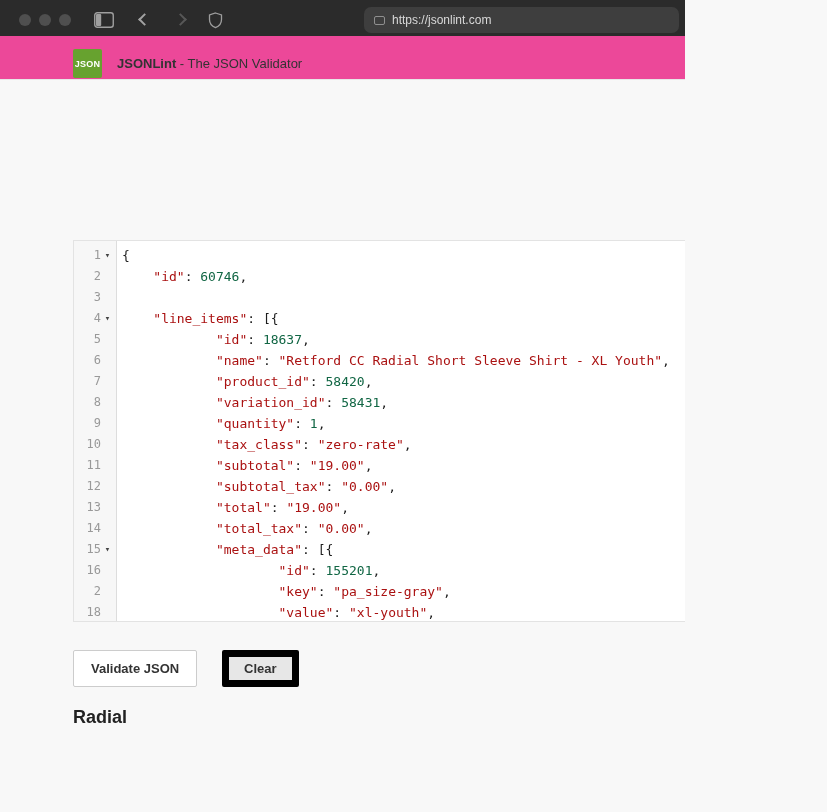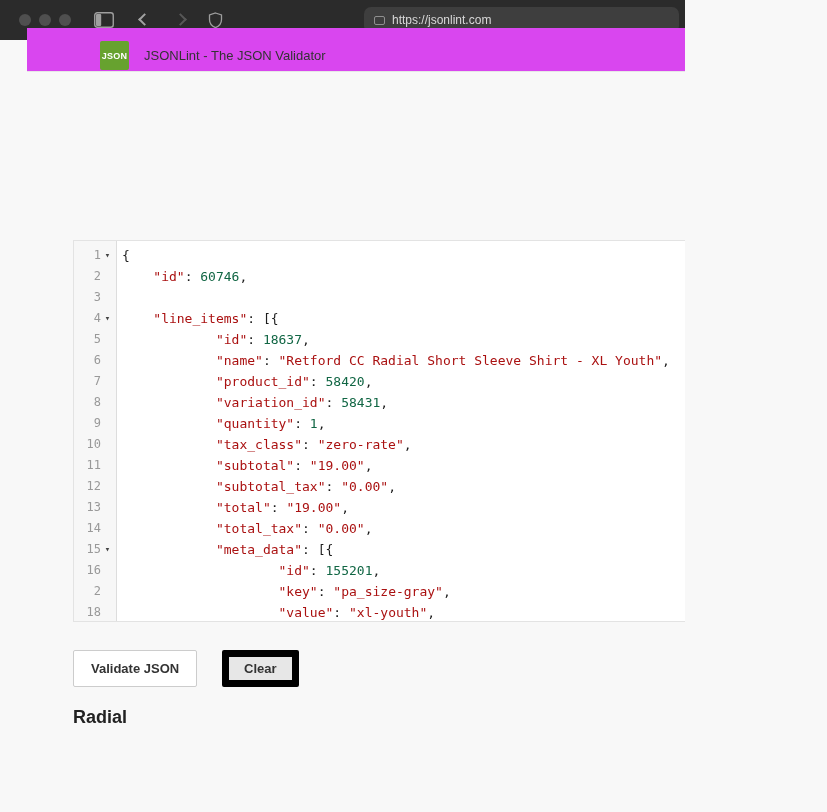--- a/index.html
+++ b/index.html
@@ -19,26 +19,26 @@
   .chev { position: absolute; width: 9px; height: 9px; top: 15px; }
   .chev.back { left: 140px; border-left: 2px solid #a2a2a2; border-bottom: 2px solid #a2a2a2; transform: rotate(45deg); }
   .chev.fwd  { left: 176px; border-right: 2px solid #575757; border-bottom: 2px solid #575757; transform: rotate(-45deg); }
   .shield-ic { position: absolute; left: 208px; top: 12px; }
   .urlbar { position: absolute; left: 364px; right: 6px; top: 7px; height: 26px; background: #3e3e3e;
             border-radius: 7px; display: flex; align-items: center; padding: 0 10px; }
   .url-ic { width: 11px; height: 9px; border: 1px solid #8f8f8f; border-radius: 2px; margin-right: 7px; flex: none; }
   .url-text { color: #d9d9d9; font-size: 12px; white-space: nowrap; }
 
   
-  .siteheader { position: absolute; top: 28px; left: 0; right: 0; height: 44px; background: #d946ef; border-bottom: 1px solid #e7e7e7; margin-left: 27px; }
+  .siteheader { position: absolute; top: 36px; left: 0; right: 0; height: 44px; background: #ec4899; border-bottom: 1px solid #e7e7e7; }
   .logo { position: absolute; left: 73px; top: 13px; width: 29px; height: 29px; background: var(--logo-green, #67a22f);
           border-radius: 2px; color: #fff; font-weight: bold; font-size: 9px;
           display: flex; align-items: center; justify-content: center; letter-spacing: .2px; cursor: pointer; }
   .sitetitle { position: absolute; left: 117px; top: 20px; font-size: 13px; color: #333; cursor: pointer; }
-  .sitetitle .bold { font-weight: normal; }
+  .sitetitle .bold { font-weight: bold; }
 
   
   .editor { position: absolute; left: 73px; top: 240px; right: 0; height: 382px; background: #fff;
             display: flex; font-family: "DejaVu Sans Mono", monospace; font-size: 13px; line-height: 21px;
             border: 1px solid #e3e3e3; border-right: none; }
   .gutter { width: 43px; background: #f7f7f7; border-right: 1px solid #ddd; padding-top: 4px; flex: none; }
   .gutter-line { height: 21px; display: flex; justify-content: flex-end; align-items: center; padding-right: 2px; }
   .line-num { color: #999; font-size: 12px; min-width: 22px; text-align: right; }
   .fold { width: 13px; text-align: center; color: #444; font-size: 9px; line-height: 21px; }
   .code { flex: 1; padding: 4px 0 0 5px; white-space: pre; overflow: hidden; }

